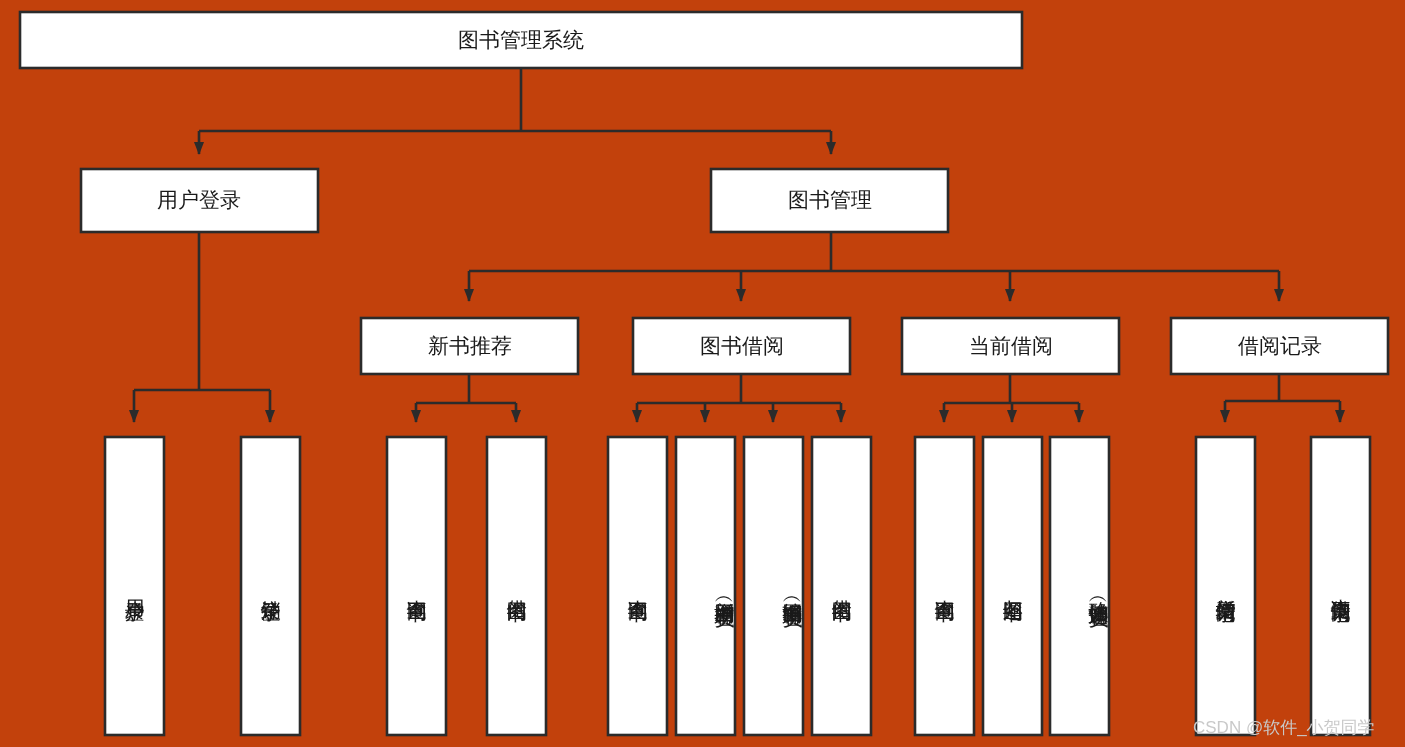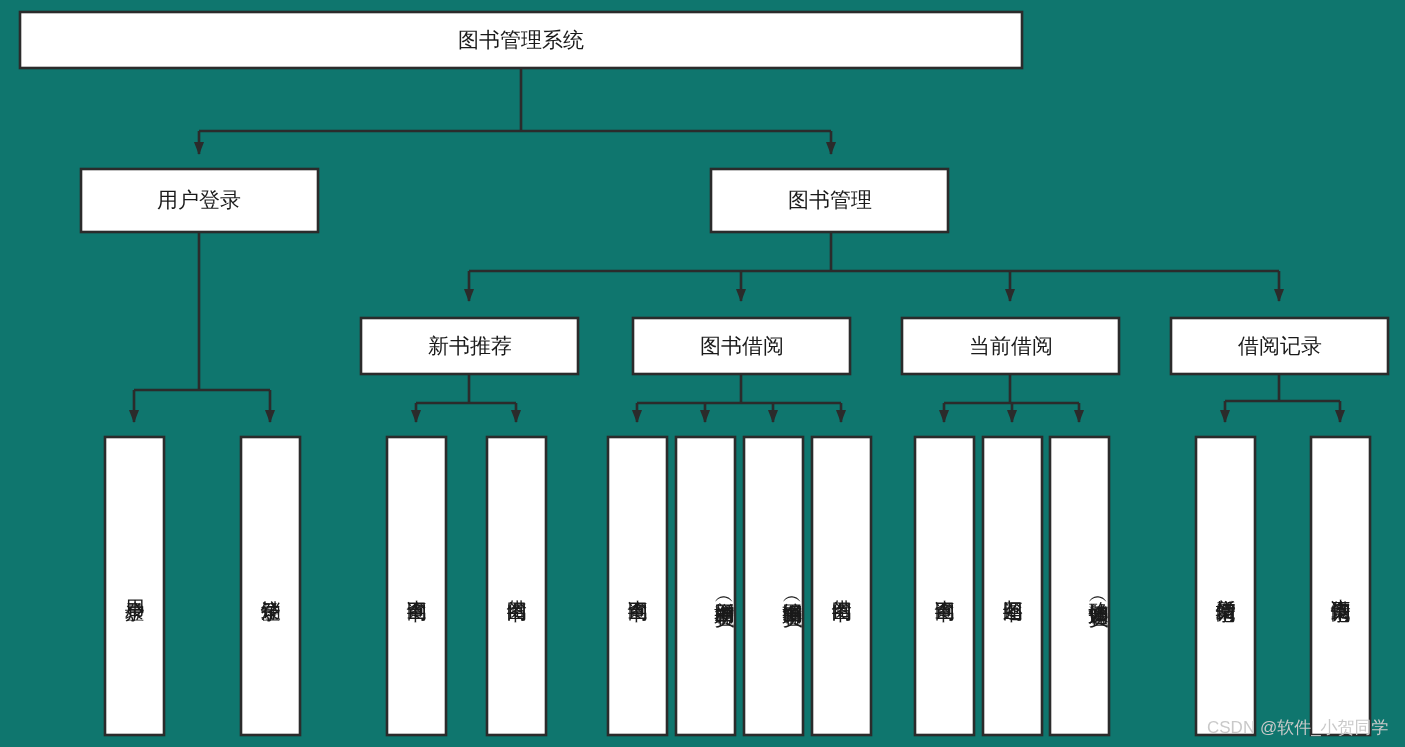--- a/index.html
+++ b/index.html
@@ -8,21 +8,21 @@
     padding: 0;
     background: #ffffff;
   }
   body {
     font-family: "Liberation Sans", "DejaVu Sans", sans-serif;
   }
   #diagram-root {
     position: relative;
     width: 1405px;
     height: 747px;
-    background: #0f766e;
+    background: #c2410c;
     overflow: hidden;
   }
   svg.diagram-canvas {
     position: absolute;
     left: 0;
     top: 0;
     width: 1405px;
     height: 747px;
   }
   .node-box {
@@ -198,15 +198,15 @@
   <div class="leaf-label" style="left:744px; top:437px; width:59px; height:298px; align-items:flex-start; padding-top:8px; box-sizing:border-box;">编辑图书（管理员）</div>
   <div class="leaf-label" style="left:812px; top:437px; width:59px; height:298px;">借阅图书</div>
 
   <div class="leaf-label" style="left:915px; top:437px; width:59px; height:298px;">查询图书</div>
   <div class="leaf-label" style="left:983px; top:437px; width:59px; height:298px;">归还图书</div>
   <div class="leaf-label" style="left:1050px; top:437px; width:59px; height:298px; align-items:flex-start; padding-top:8px; box-sizing:border-box;">确认归还（管理员）</div>
 
   <div class="leaf-label" style="left:1196px; top:437px; width:59px; height:298px;">新增借阅记录</div>
   <div class="leaf-label" style="left:1311px; top:437px; width:59px; height:298px;">查询借阅记录</div>
 
-  <div class="watermark" style="left:1193px; top:716px;margin-left:14px;">CSDN @软件_小贺同学</div>
+  <div class="watermark" style="left:1193px; top:716px;">CSDN @软件_小贺同学</div>
 
 </div>
 
 </body></html>

